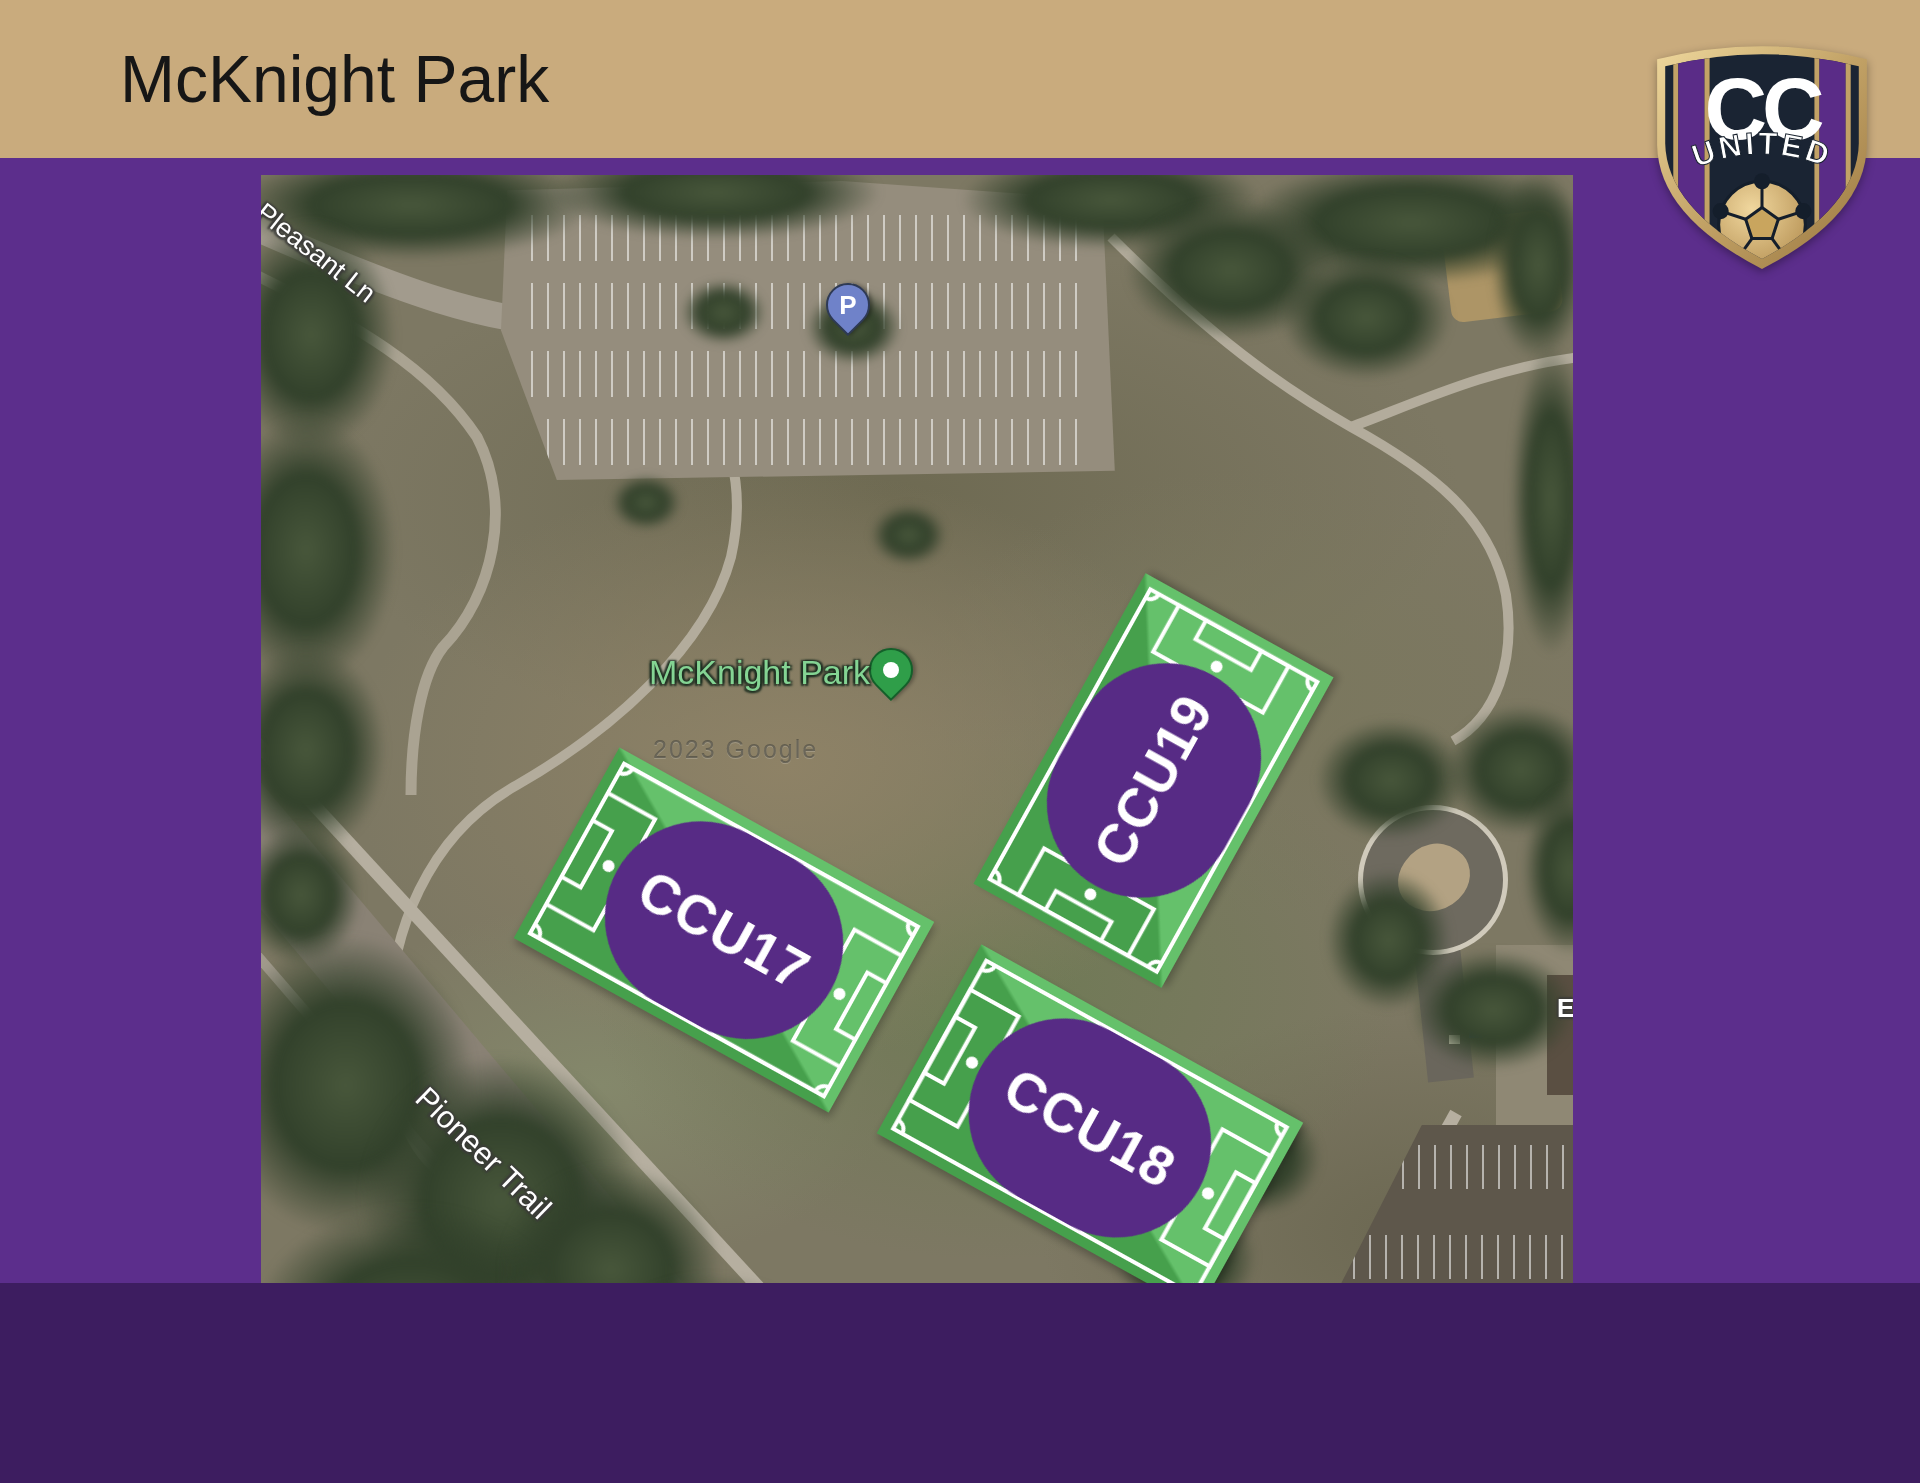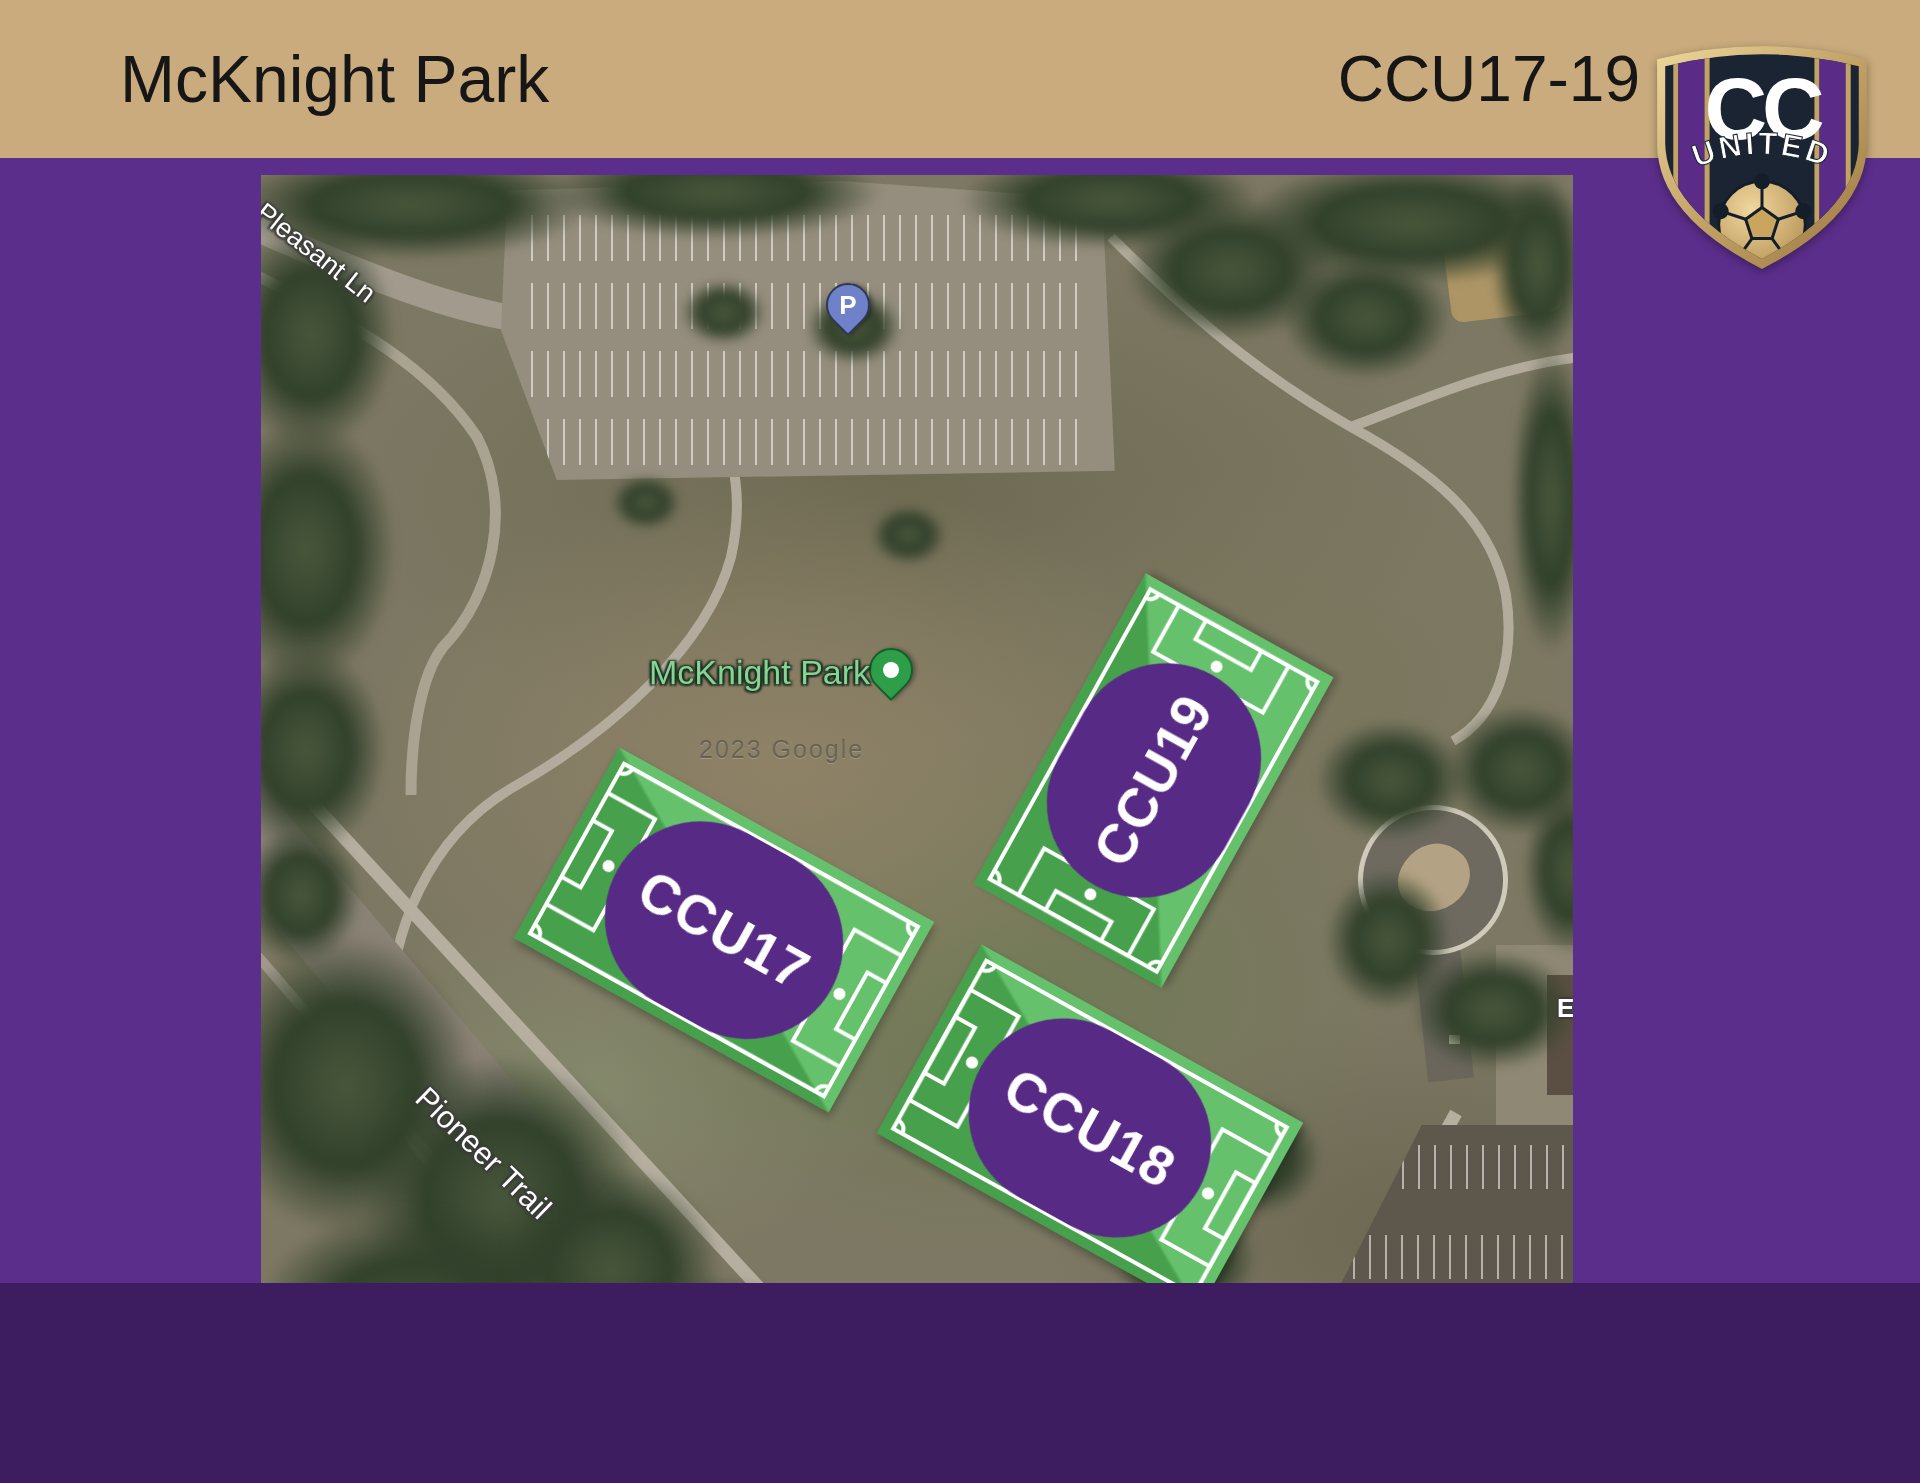--- a/index.html
+++ b/index.html
@@ -63,21 +63,21 @@
   
   .maplabel{position:absolute;white-space:nowrap;}
   .lbl-park{left:388px;top:478px;font-size:34px;font-weight:500;color:#84d493;
      text-shadow:-2px -1px 2px rgba(28,46,32,.9),2px -1px 2px rgba(28,46,32,.9),
                  -2px 2px 2px rgba(28,46,32,.9),2px 2px 2px rgba(28,46,32,.9);}
   .lbl-road{color:#fff;font-weight:500;
      text-shadow:-2px -1px 2px rgba(60,60,58,.95),2px -1px 2px rgba(60,60,58,.95),
                  -2px 2px 2px rgba(60,60,58,.95),2px 2px 2px rgba(60,60,58,.95);}
   .lbl-pleasant{left:8px;top:22px;font-size:27px;transform:rotate(38deg);transform-origin:left top;}
   .lbl-pioneer{left:172px;top:905px;font-size:31px;transform:rotate(44deg);transform-origin:left top;}
-  .lbl-watermark{left:438px;top:560px;font-size:25px;color:rgba(62,62,56,.55);
+  .lbl-watermark{left:392px;top:560px;font-size:25px;color:rgba(62,62,56,.55);
                  text-shadow:0 1px 0 rgba(255,255,255,.18);letter-spacing:2px;}
   .lbl-edge{left:1296px;top:818px;font-size:26px;font-weight:bold;color:#fff;
      text-shadow:-2px 0 2px rgba(60,60,58,.95),2px 0 2px rgba(60,60,58,.95),
                  0 -2px 2px rgba(60,60,58,.95),0 2px 2px rgba(60,60,58,.95);}
 
   
   .field{position:absolute;filter:drop-shadow(3px 4px 4px rgba(0,0,0,.28));}
   .field .pitch{position:absolute;inset:0;width:100%;height:100%;}
   .field .cap{position:absolute;left:50%;top:50%;width:68%;height:88%;
       transform:translate(-50%,-50%);background:#572b85;border-radius:999px;
@@ -91,21 +91,20 @@
 
   .pagenum{position:absolute;left:1693px;top:1328px;font-size:34px;color:#f0ebf8;}
 </style>
 </head>
 <body>
 
 <div class="slide">
 
   <div class="banner">
     <div class="title">McKnight Park</div>
-    <div class="group">CCU17-19</div>
   </div>
 
   <div class="map">
     <div class="terrain"></div>
 
     <svg class="roads" viewBox="0 0 1312 1230">
 
       <path d="M -30,42 C 140,118 230,150 335,152" fill="none" stroke="#a29b8d" stroke-width="26"></path>
       <path d="M -30,88 C 100,150 172,196 216,262 C 252,332 232,420 182,472 C 160,500 150,560 150,620" fill="none" stroke="#aaa392" stroke-width="11"></path>
 

